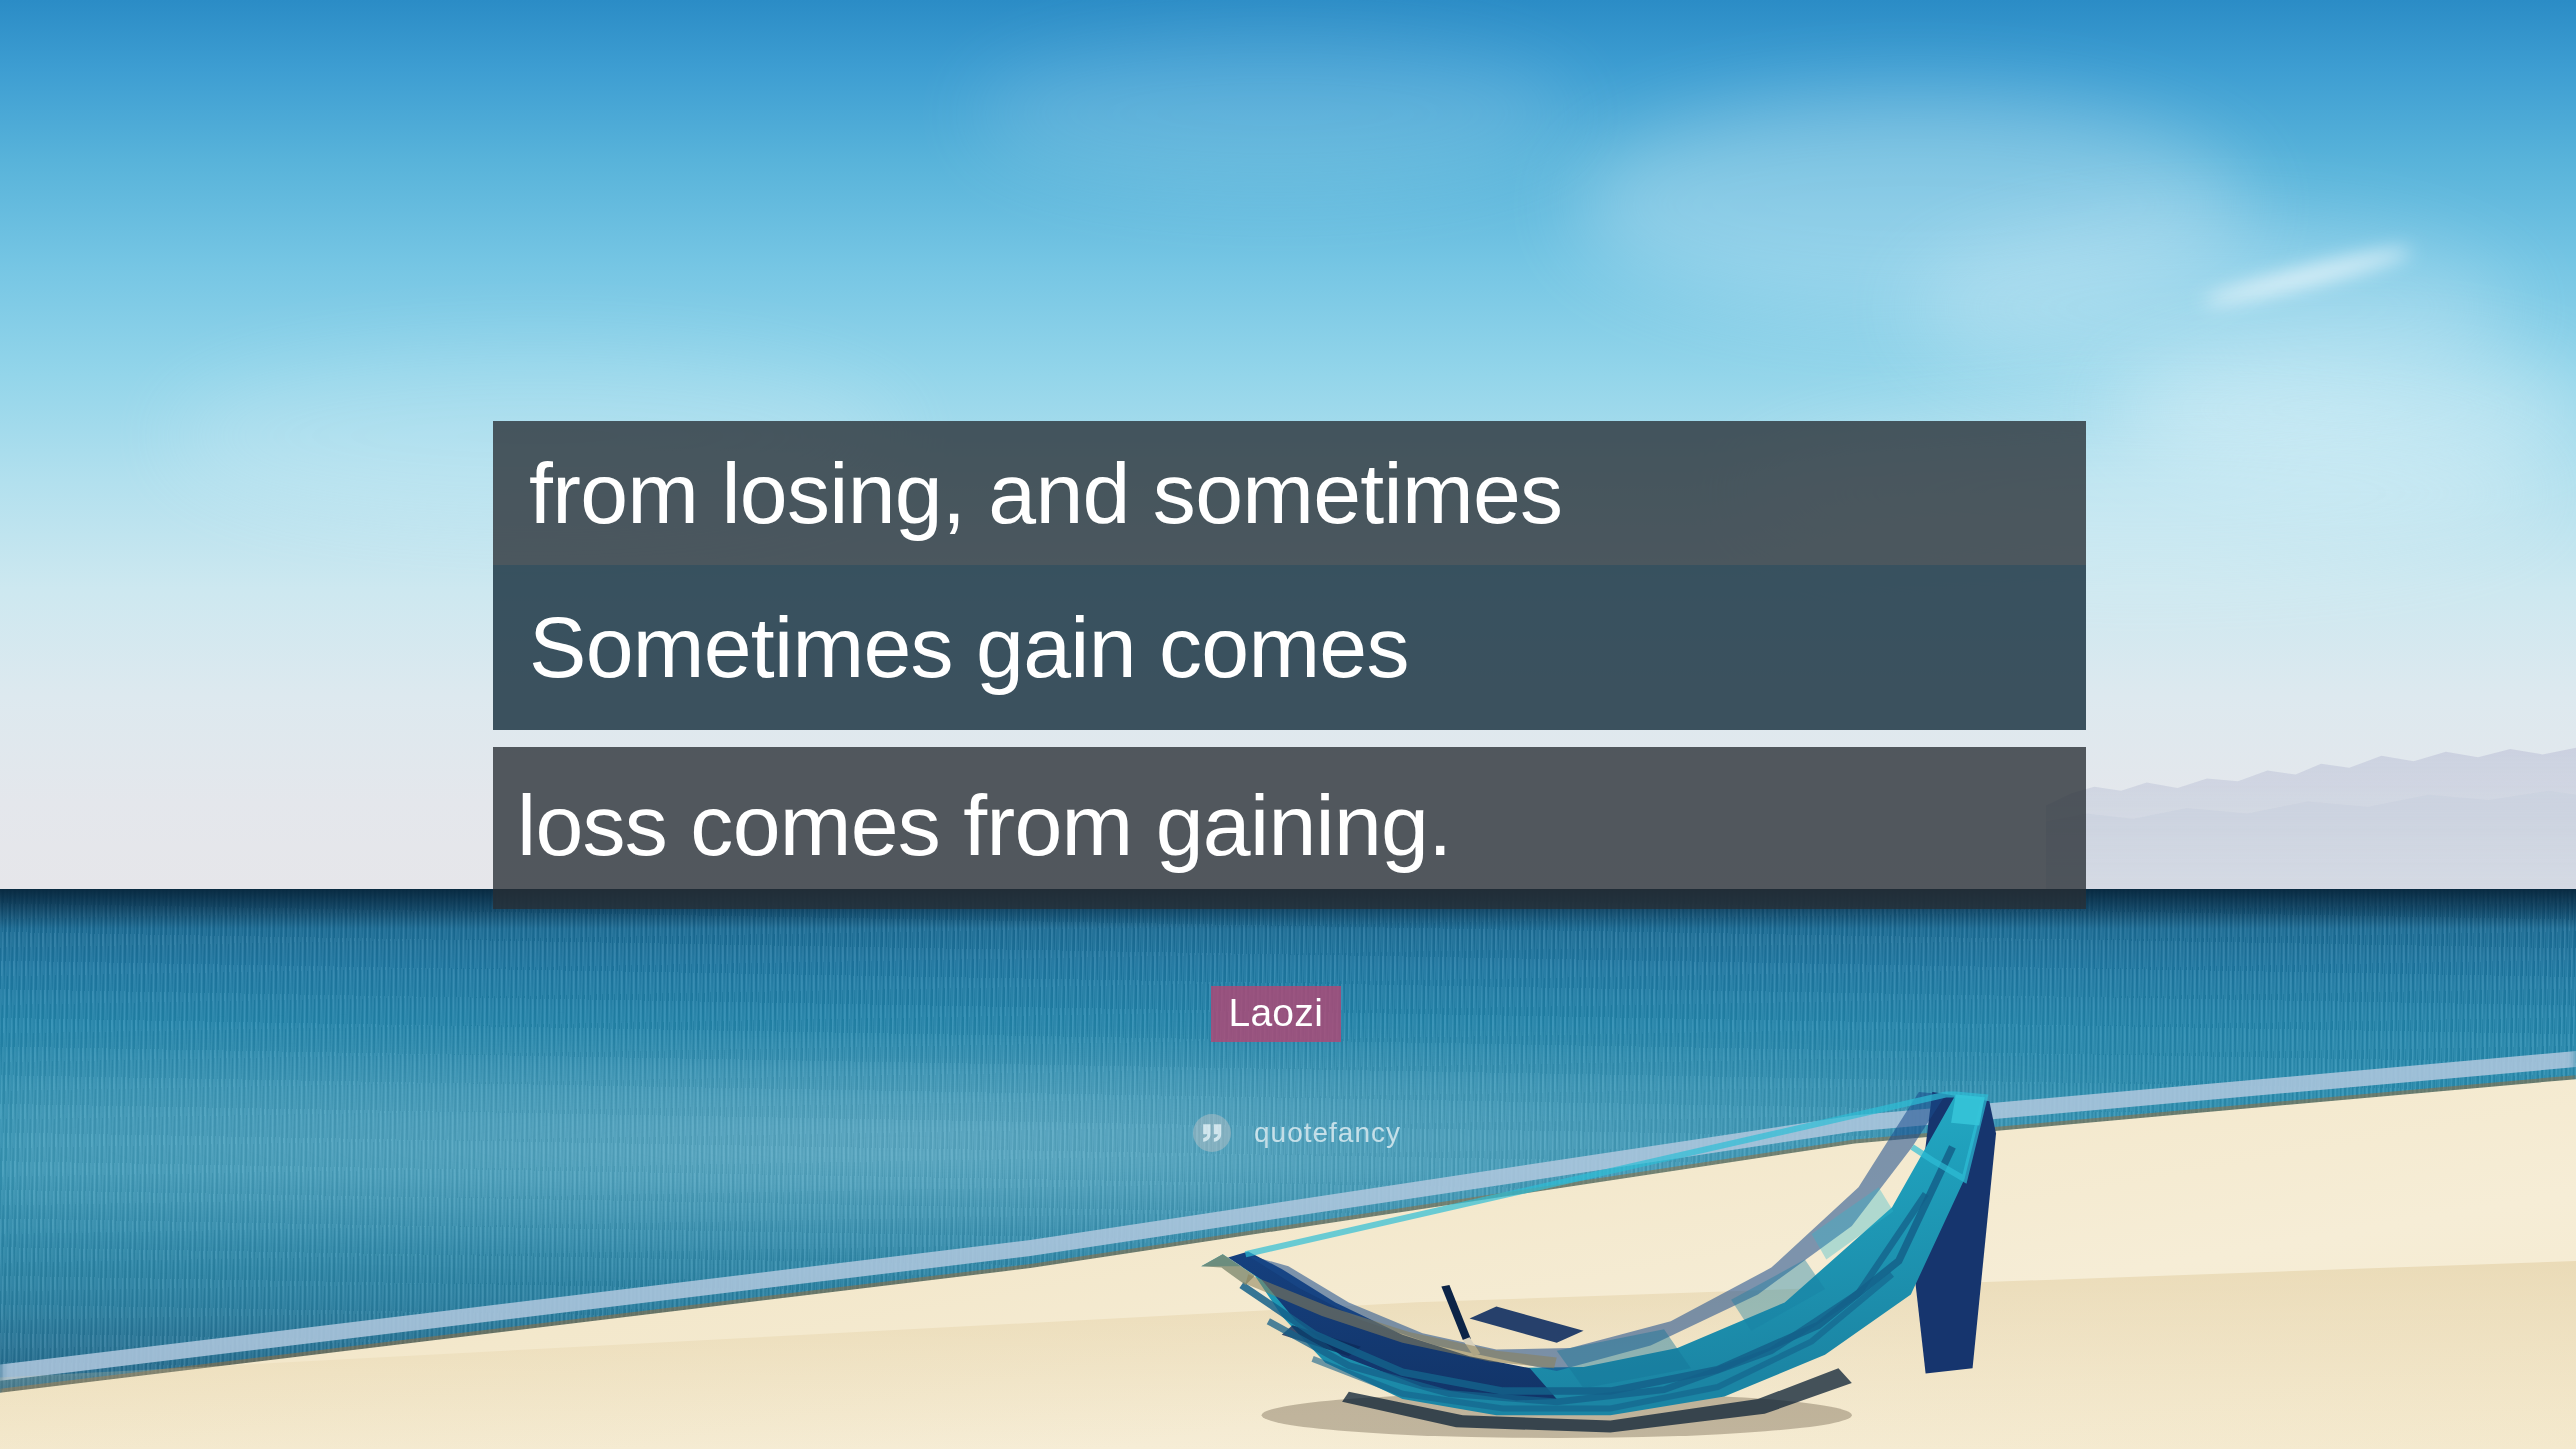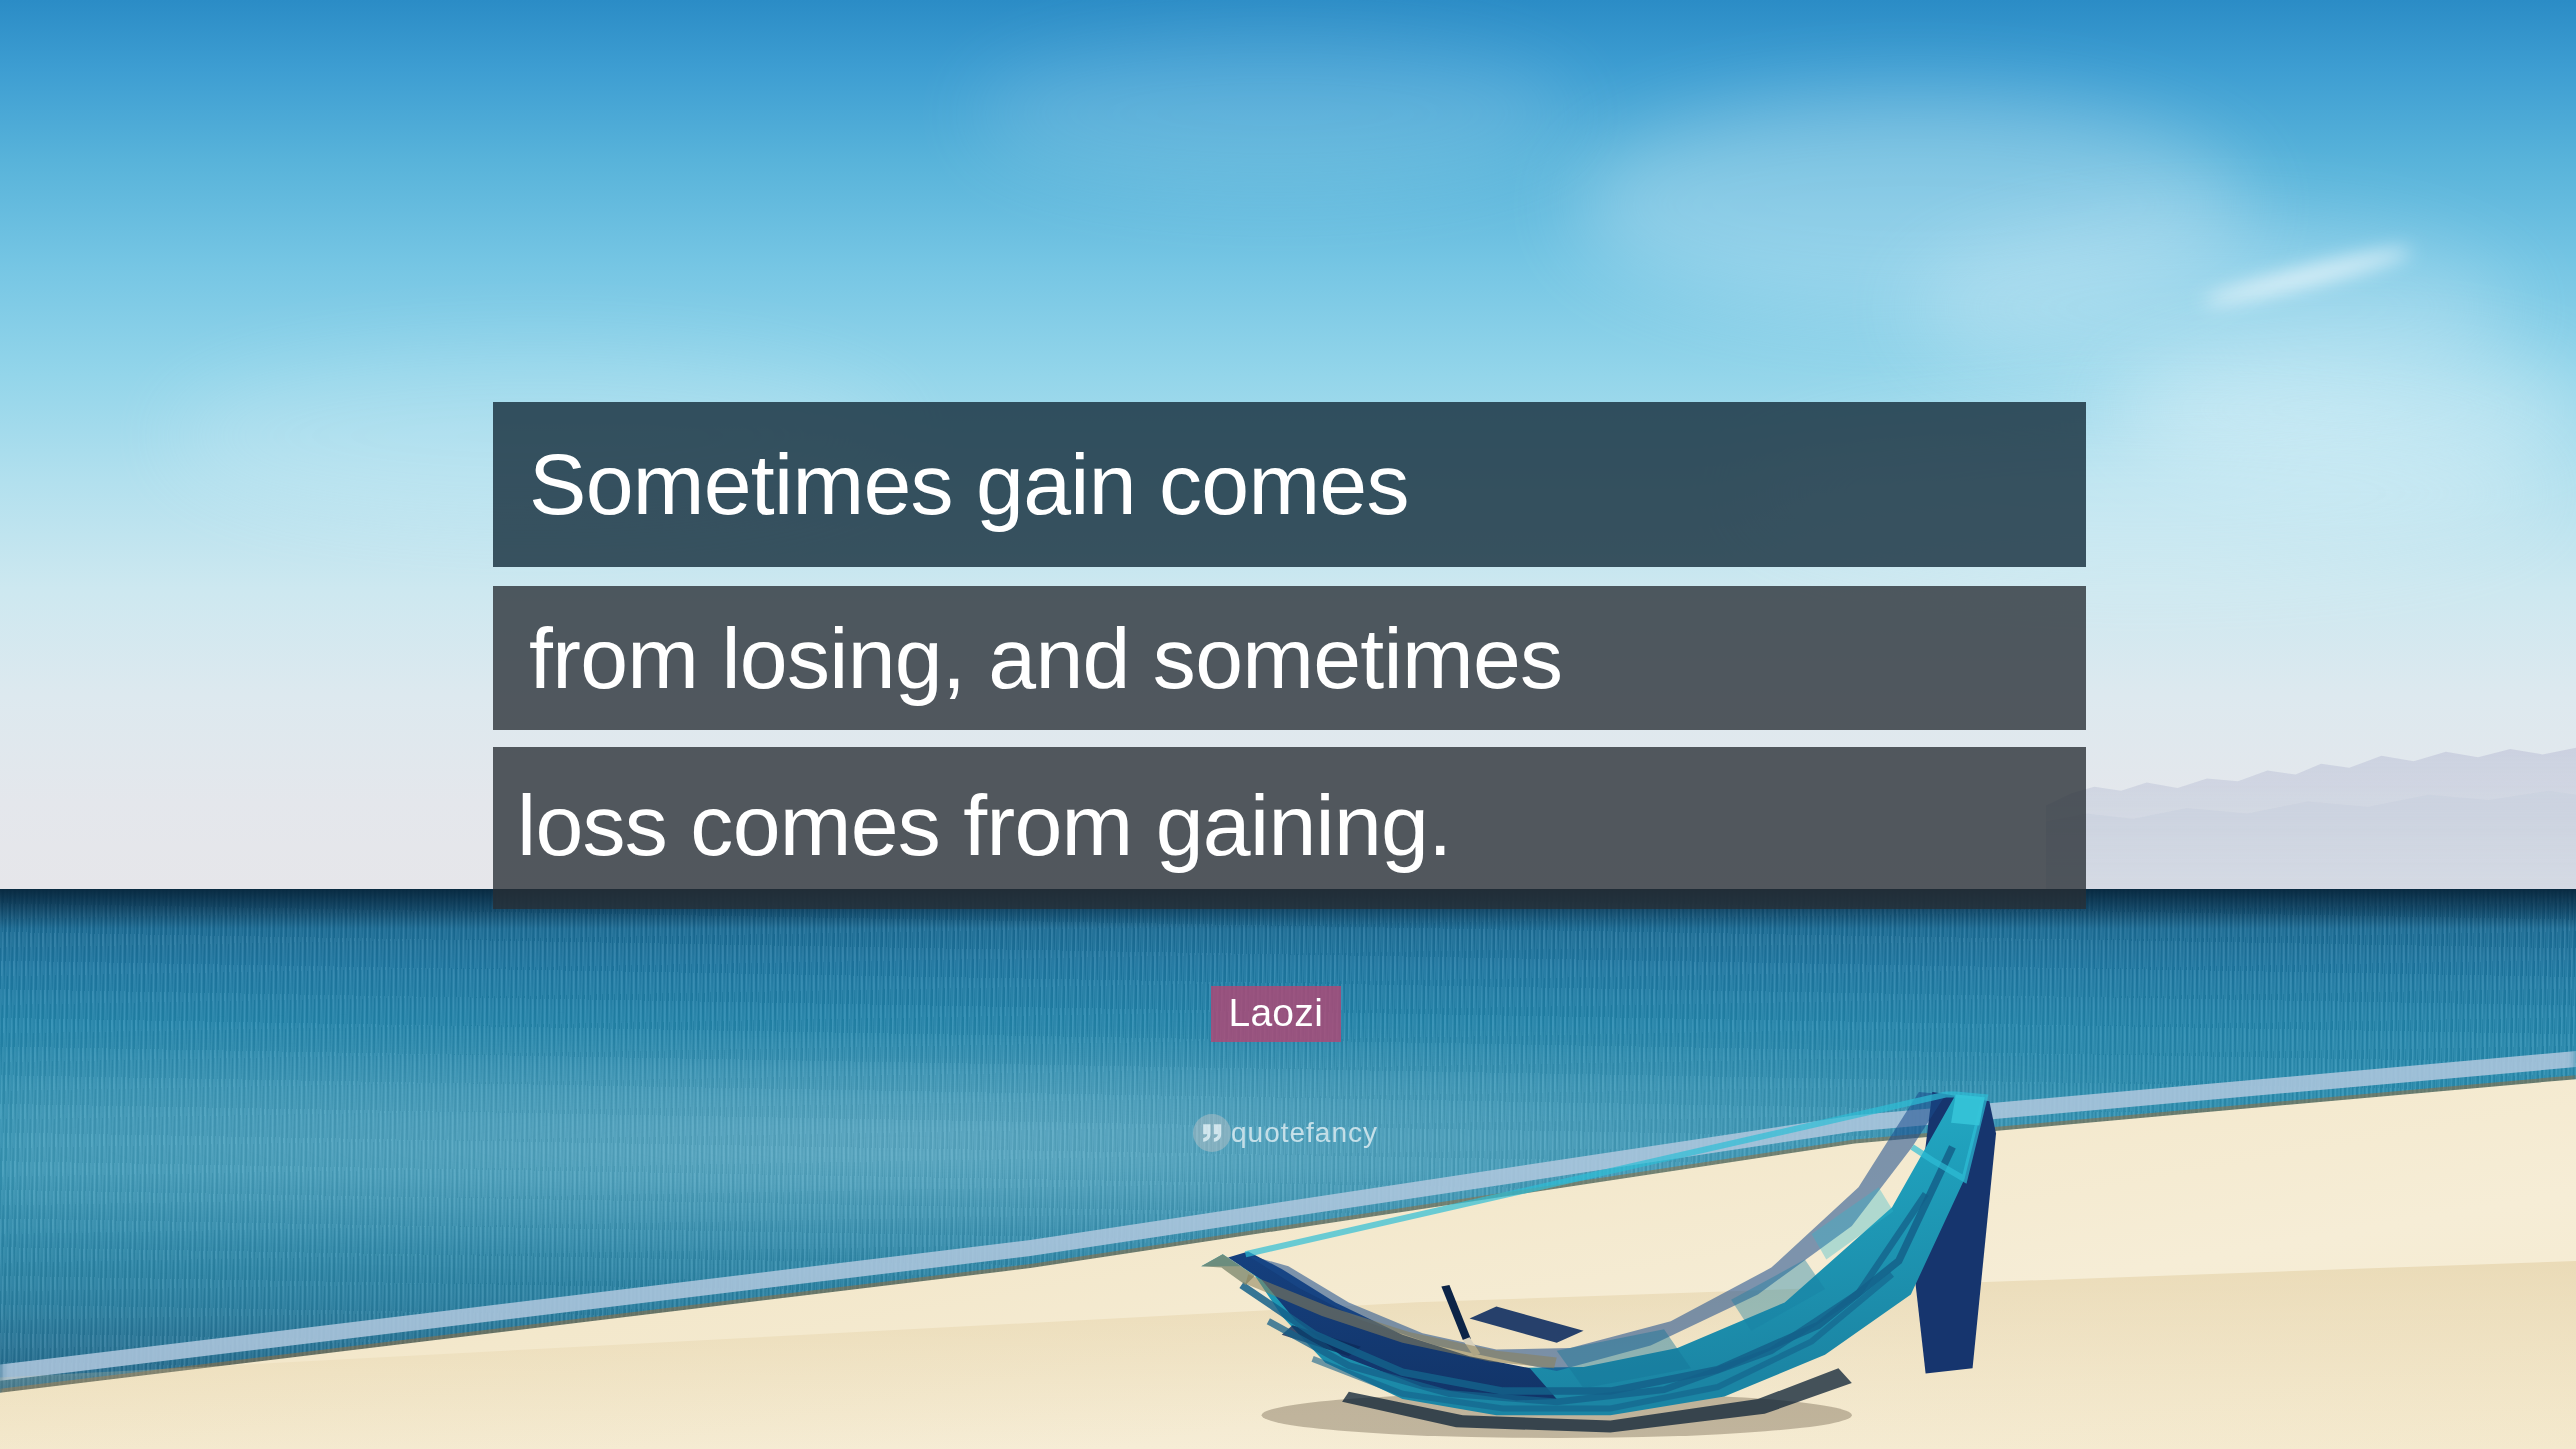--- a/index.html
+++ b/index.html
@@ -202,21 +202,21 @@
     line-height: 1;
   }
 
   
   .watermark {
     position: absolute;
     left: 1193px;
     top: 1114px;
     display: flex;
     align-items: center;
-    gap: 0;
+    gap: 23px;
     opacity: .72;
   }
   .wm-badge {
     width: 38px;
     height: 38px;
     border-radius: 50%;
     background: rgba(190,196,198,0.62);
     display: flex;
     align-items: center;
     justify-content: center;
@@ -310,22 +310,22 @@
       <path d="M820,368 L930,308 L960,352 L850,414 Z" fill="#1a80a2" opacity="0.4"></path>
       <path d="M940,270 L1040,200 L1062,236 L962,308 Z" fill="#2fb6cc" opacity="0.35"></path>
 
       <path d="M250,505 L420,540 L640,548 L860,516 L980,470 L1000,492 L870,538 L640,566 L410,558 L240,520 Z" fill="#0a1f33" opacity="0.75"></path>
 
       <path d="M1155,62 L1198,66 L1190,108 L1148,104 Z" fill="#35c4d8" opacity="0.9"></path>
     </svg>
   </div>
 
   <div class="quote-block">
+    <span class="quote-line l2">from losing, and sometimes</span>
     <span class="quote-line l1">Sometimes gain comes</span>
-    <span class="quote-line l2">from losing, and sometimes</span>
     <span class="quote-line l3">loss comes from gaining.</span>
   </div>
 
   <div class="author">Laozi</div>
 
   <div class="watermark">
     <span class="wm-badge">
       <svg width="23" height="20" viewBox="0 0 34 30">
         <path d="M3,2 L14,2 L14,16 C14,23 10,27 3,28 L3,23 C7,22 9,20 9,17 L3,17 Z" fill="#ffffff"></path>
         <path d="M19,2 L30,2 L30,16 C30,23 26,27 19,28 L19,23 C23,22 25,20 25,17 L19,17 Z" fill="#ffffff"></path>

